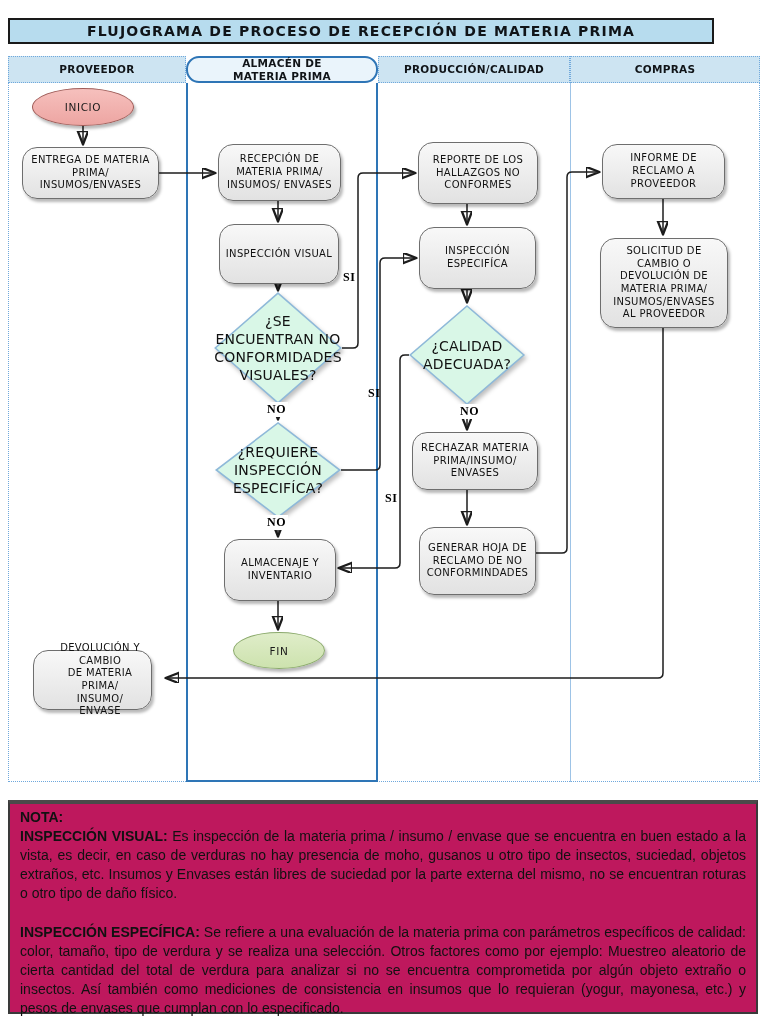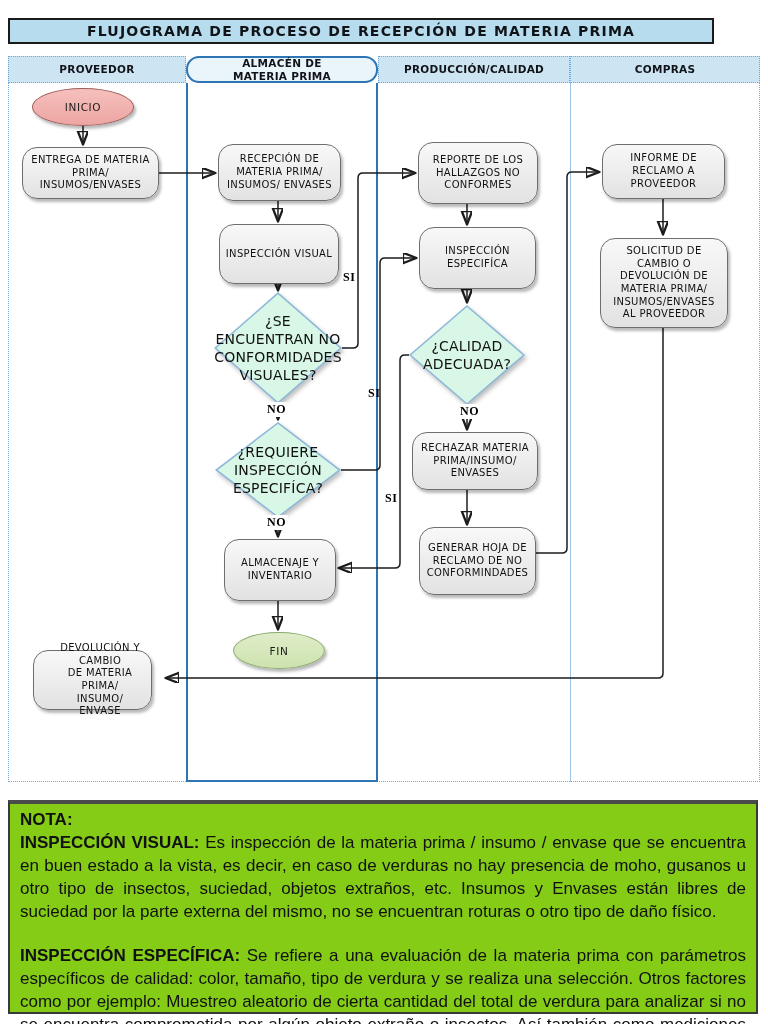--- a/index.html
+++ b/index.html
@@ -39,23 +39,23 @@
     justify-content:center;text-align:center;font-size:14px;line-height:1.3;letter-spacing:.2px;
     color:#111;white-space:pre-line;}
   .elabel{font-weight:bold;font-size:12px;color:#000;letter-spacing:.5px;font-family:Liberation Serif, serif;}
   .elabel.onLine{background:#fff;padding:0 2px;}
 
   
   .wires{left:0;top:0;width:768px;height:1024px;pointer-events:none;}
   .wires path{fill:none;stroke:#1c1c1c;stroke-width:1.5;stroke-linejoin:round;}
 
   
-  .nota{left:8px;top:800px;width:750px;height:214px;box-sizing:border-box;background:#84cc16;
+  .nota{left:8px;top:800px;width:750px;height:214px;box-sizing:border-box;background:#be185d;
     border:2px solid #3a3a3a;border-top:4px solid #4a4a4a;padding:4px 10px 2px 10px;
-    font-family:"Liberation Sans",sans-serif;font-size:17px;line-height:1.36;color:#111;}
+    font-family:"Liberation Sans",sans-serif;font-size:14px;line-height:1.36;color:#111;}
   .nota p{margin:0 0 0 0;text-align:justify;}
   .nota .gap{height:20px;}
   .nota-strong{font-weight:bold;}
 </style>
 </head>
 <body>
 
 <div class="page">
 
   <div class="abs titlebar">FLUJOGRAMA DE PROCESO DE RECEPCIÓN DE MATERIA PRIMA</div>

